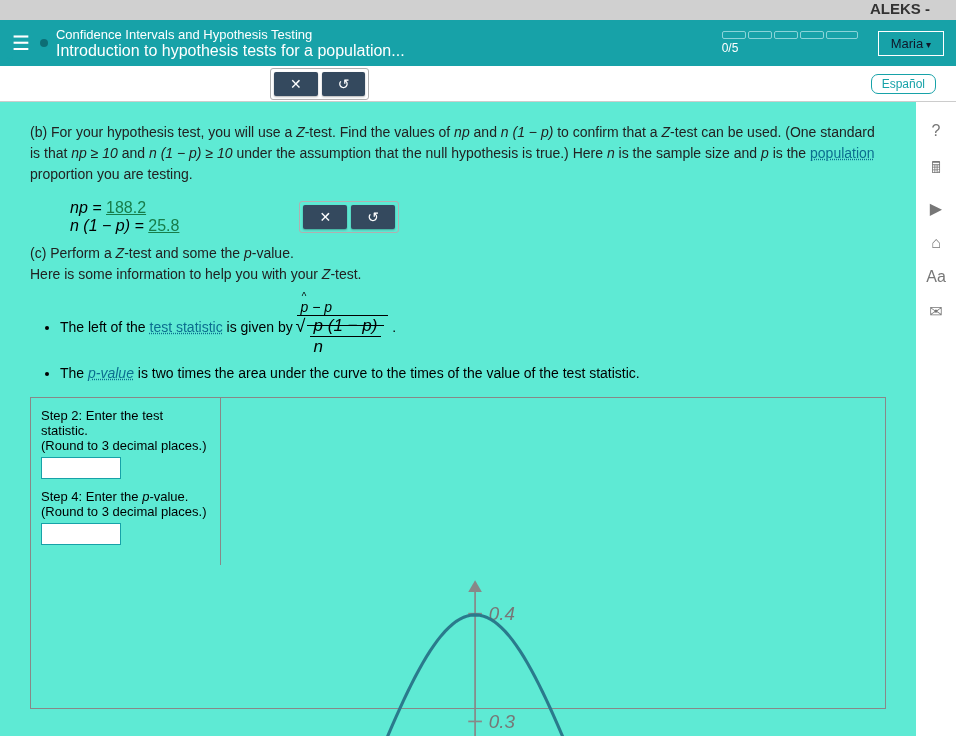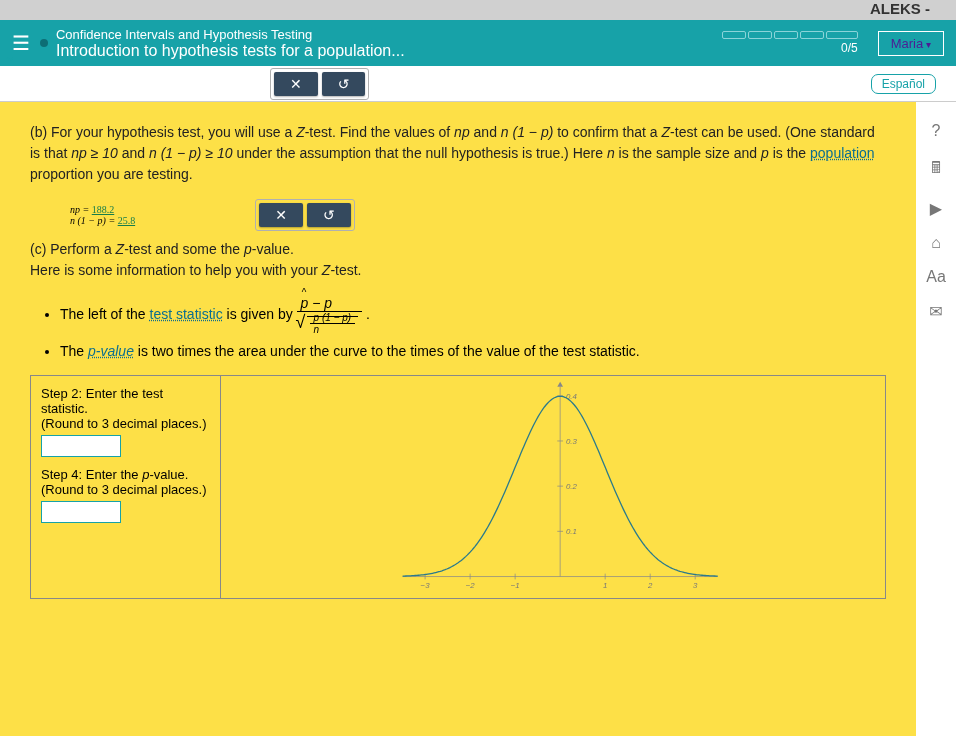--- a/index.html
+++ b/index.html
@@ -4,55 +4,55 @@
 <style>
 * { box-sizing: border-box; margin: 0; padding: 0; }
 body { font-family: Arial, sans-serif; font-size: 14px; background: #e8e8e8; width: 956px; height: 736px; overflow: hidden; }
 .topbar { background: #d0d0d0; height: 20px; color: #333; font-size: 15px; font-weight: bold; padding-left: 870px; }
 .header { background: #17a2a8; color: #fff; padding: 4px 12px; display: flex; align-items: center; height: 46px; position: relative; }
 .menu-icon { font-size: 20px; margin-right: 10px; cursor: pointer; }
 .topic-dot { width: 8px; height: 8px; background: #0d6e75; border-radius: 50%; margin-right: 8px; }
 .topic { flex: 1; }
 .topic-title { font-size: 13px; }
 .topic-sub { font-size: 16px; }
-.progress-area { margin-right: 20px; text-align: right; }
+.progress-area { margin-right: 20px; text-align: left; }
 .progress-boxes { display: flex; gap: 2px; margin-bottom: 2px; }
 .pbox { width: 24px; height: 8px; border: 1px solid #8ad4d9; border-radius: 2px; }
 .pbox.big { width: 32px; }
 .progress-text { font-size: 12px; }
-.user-btn { border: 1px solid #fff; padding: 4px 12px; font-size: 13px; cursor: pointer; color: #4c1d95; }
+.user-btn { border: 1px solid #fff; padding: 4px 12px; font-size: 13px; cursor: pointer; color: #0f172a; }
 .user-btn::after { content: " ▾"; font-size: 10px; }
 .dropdown-arrow { position: absolute; left: 4px; top: 48px; color: #17a2a8; font-size: 14px; }
 .subheader { background: #fff; height: 36px; display: flex; align-items: center; justify-content: space-between; padding: 0 20px; border-bottom: 1px solid #ccc; }
 .btn-group { display: flex; gap: 4px; margin-left: 250px; border: 1px solid #b0b0b0; padding: 3px; border-radius: 3px; }
 .dark-btn { background: #34495e; color: #fff; border: none; padding: 4px 16px; font-size: 14px; border-radius: 2px; cursor: pointer; box-shadow: 0 1px 2px rgba(0,0,0,0.3); }
 .espanol { border: 1px solid #17a2a8; color: #17a2a8; border-radius: 7px; padding: 2px 10px; font-size: 12px; cursor: pointer; }
 .main { display: flex; height: 634px; }
-.content { flex: 1; background: #fde047; padding: 20px 30px 10px 30px; overflow: hidden; position: relative; }
+.content { flex: 1; background: #5eead4; padding: 20px 30px 10px 30px; overflow: hidden; position: relative; }
 .sidebar-right { width: 40px; background: #fff; padding-top: 20px; text-align: center; }
 .sidebar-right div { margin-bottom: 16px; color: #777; font-size: 16px; cursor: pointer; }
 .part { margin-bottom: 14px; }
 .plabel { display: inline; }
 .ptext { font-size: 14px; line-height: 1.5; color: #222; }
 .italic { font-style: italic; }
 .link { color: #0b6e8f; text-decoration: underline dotted; }
 .answers { margin: 8px 0 8px 40px; display: flex; align-items: center; gap: 120px; }
-.ans-col { font-style: italic; font-size: 10px; font-family: Liberation Serif, serif; }
+.ans-col { font-style: italic; font-size: 16px; }
 .ans-val { color: #177d4a; text-decoration: underline; font-style: normal; }
 .btn-group.small { margin-left: 0; }
 .bullets { margin: 10px 0 16px 30px; }
 .bullets li { margin-bottom: 8px; font-size: 14px; list-style: disc; }
 .formula { display: inline-block; vertical-align: middle; text-align: center; font-style: italic; }
 .frac { display: inline-block; vertical-align: middle; text-align: left; }
 .frac .num { border-bottom: 1px solid #000; padding: 0 4px; }
-.frac .den { padding: 0 4px; font-size: 10px; }
+.frac .den { padding: 0 4px; font-size: 17px; }
 .sqrt { position: relative; display: inline-block; padding-left: 6px; }
 .sqrt::before { content: "√"; position: absolute; left: -5px; top: 0; font-size: 18px; }
 .sqrt-inner { border-top: 1px solid #000; padding: 0 3px; }
-.ztest-box { display: flex; border: 1px solid #888; height: 224px; }
+.ztest-box { display: flex; border: 1px solid #888; height: 312px; flex-direction: column; }
 .steps { width: 190px; border-right: 1px solid #888; padding: 10px; font-size: 13px; }
 .step { margin-bottom: 10px; }
 .step-input { border: 1.5px solid #17a2a8; width: 80px; height: 22px; display: block; margin-top: 4px; }
 .shade-btn { width: 36px; height: 32px; border: 1.5px solid #17a2a8; display: flex; align-items: center; justify-content: center; margin-top: 4px; cursor: pointer; font-size: 16px; }
 .chart { flex: 1; position: relative; }
 svg { width: 100%; height: 100%; }
 .axis { stroke: #888; stroke-width: 1; }
 .tick { stroke: #888; stroke-width: 1; }
 .ticklabel { font-size: 11px; fill: #777; font-style: italic; }
 .curve { stroke: #2a7a8c; stroke-width: 1.8; fill: none; }

